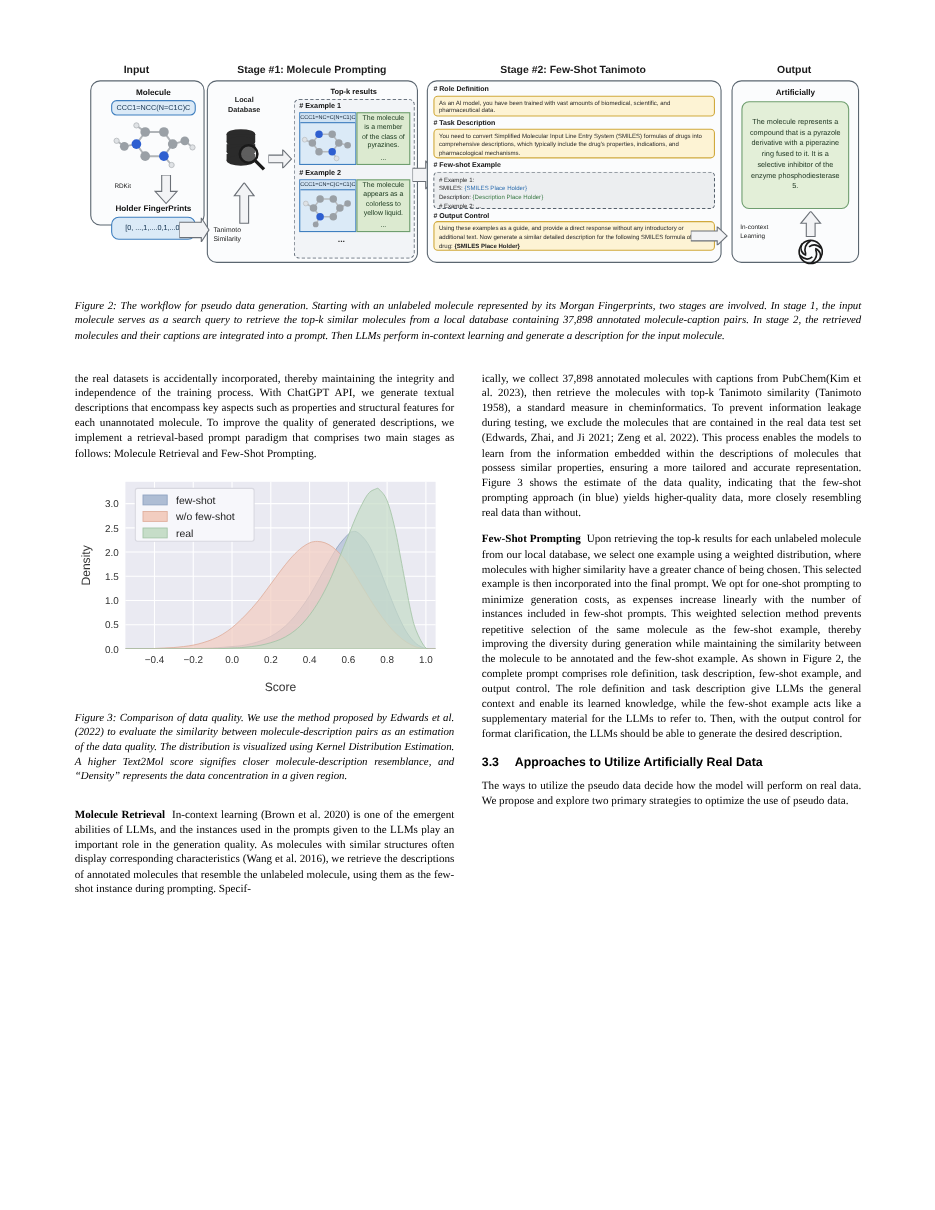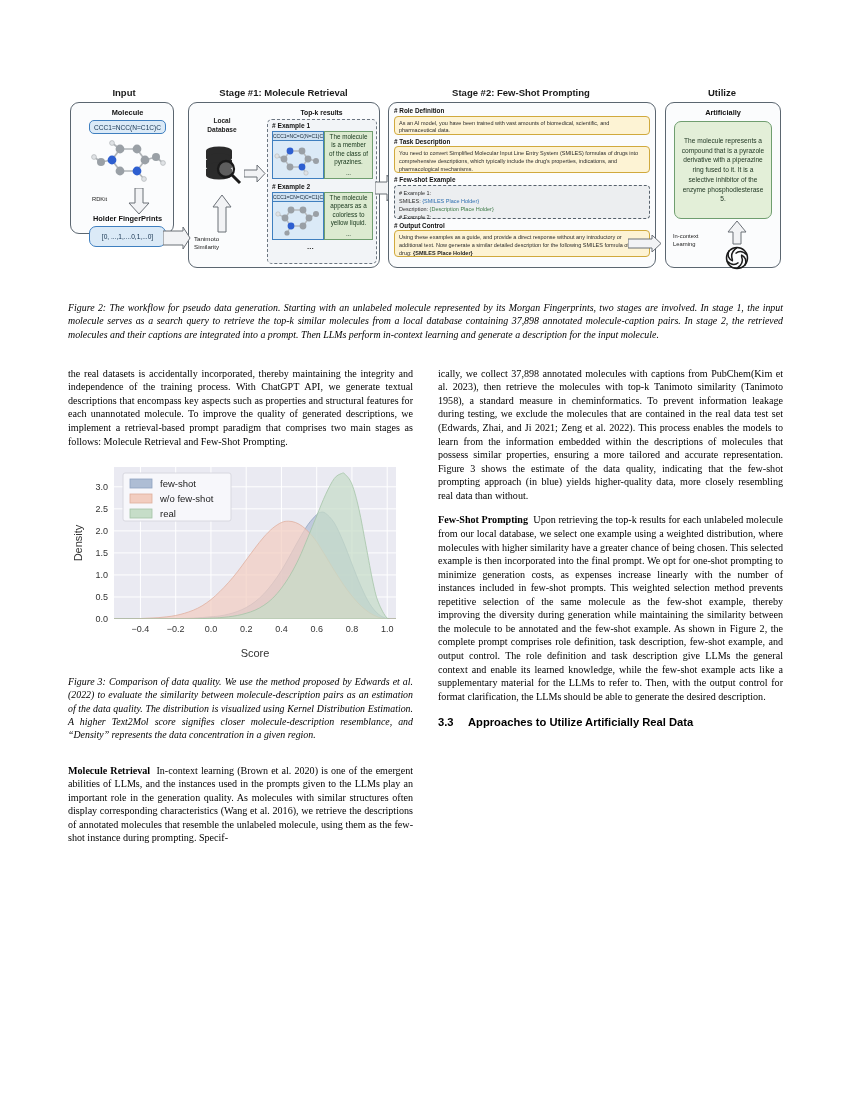--- a/index.html
+++ b/index.html
@@ -5,21 +5,21 @@
 <style>
   html,body{margin:0;padding:0;background:#7a7a7a;}
   body{font-family:"Liberation Serif", serif;}
   .page{
     position:relative;width:850px;height:1100px;background:#ffffff;
     margin:0 auto;overflow:hidden;
   }
   .content{position:absolute;left:68px;top:58px;width:715px;}
 
   
-  .fig2{position:relative;width:715px;height:192px;margin-top:29px;}
+  .fig2{position:relative;width:715px;height:192px;}
   .fig2 .colhead{
     position:absolute;font-family:"Liberation Sans",sans-serif;
     font-weight:bold;font-size:9.5px;color:#1a1a1a;text-align:center;
   }
   .panel{
     position:absolute;border:1.1px solid #5b6670;border-radius:9px;
     background:#fbfcfd;box-sizing:border-box;
   }
   .sub-label{
     font-family:"Liberation Sans",sans-serif;font-weight:bold;
@@ -101,25 +101,25 @@
 </style>
 </head>
 <body>
 
 <div class="page">
  <div class="content">
 
   <div class="fig2">
 
     <div class="colhead" style="left:0px;top:0px;width:112px;">Input</div>
-    <div class="colhead" style="left:118px;top:0px;width:195px;">Stage #1: Molecule Retrieval</div>
-    <div class="colhead" style="left:318px;top:0px;width:270px;">Stage #2: Few-Shot Prompting</div>
-    <div class="colhead" style="left:593px;top:0px;width:122px;">Utilize</div>
-
-    <div class="panel" style="left:2px;top:15px;width:104px;height:132px;padding-left:11px;">
+    <div class="colhead" style="left:118px;top:0px;width:195px;">Stage #1: Molecule Prompting</div>
+    <div class="colhead" style="left:318px;top:0px;width:270px;">Stage #2: Few-Shot Tanimoto</div>
+    <div class="colhead" style="left:593px;top:0px;width:122px;">Output</div>
+
+    <div class="panel" style="left:14px;top:15px;width:104px;height:132px;padding-left:11px;">
       <div class="sub-label" style="margin-top:5px;">Molecule</div>
       <div class="smiles-box" style="margin:3px 7px 0 7px;padding:2.5px 0;">CCC1=NCC(N=C1C)C</div>
 
       <svg width="104" height="52" style="display:block;margin-top:1px;">
         <g stroke="#b0b4b8" stroke-width="1.7" fill="none">
           <path d="M38 14 L30 25 L38 36 L55 36 L63 25 L55 14 Z"></path>
           <path d="M38 14 L30 8"></path>
               <path d="M63 25 L74 22"></path>
           <path d="M55 36 L62 44"></path>
               <path d="M30 25 L19 27"></path>
@@ -373,16 +373,17 @@
       <p class="body" style="margin-top:22px;"><span class="runin">Molecule Retrieval</span>&nbsp;&nbsp;<span>In-context learning (Brown et al. 2020) is one of the emergent abilities of LLMs, and the instances used in the prompts given to the LLMs play an important role in the generation quality. As molecules with similar structures often display corresponding characteristics (Wang et al. 2016), we retrieve the descriptions of annotated molecules that resemble the unlabeled molecule, using them as the few-shot instance during prompting. Specif-</span></p>
     </div>
 
     <div class="col">
       <p class="body">ically, we collect 37,898 annotated molecules with captions from PubChem(Kim et al. 2023), then retrieve the molecules with top-k Tanimoto similarity (Tanimoto 1958), a standard measure in cheminformatics. To prevent information leakage during testing, we exclude the molecules that are contained in the real data test set (Edwards, Zhai, and Ji 2021; Zeng et al. 2022). This process enables the models to learn from the information embedded within the descriptions of molecules that possess similar properties, ensuring a more tailored and accurate representation. Figure 3 shows the estimate of the data quality, indicating that the few-shot prompting approach (in blue) yields higher-quality data, more closely resembling real data than without.</p>
 
       <p class="body" style="margin-top:11px;"><span class="runin">Few-Shot Prompting</span>&nbsp;&nbsp;<span>Upon retrieving the top-k results for each unlabeled molecule from our local database, we select one example using a weighted distribution, where molecules with higher similarity have a greater chance of being chosen. This selected example is then incorporated into the final prompt. We opt for one-shot prompting to minimize generation costs, as expenses increase linearly with the number of instances included in few-shot prompts. This weighted selection method prevents repetitive selection of the same molecule as the few-shot example, thereby improving the diversity during generation while maintaining the similarity between the molecule to be annotated and the few-shot example. As shown in Figure 2, the complete prompt comprises role definition, task description, few-shot example, and output control. The role definition and task description give LLMs the general context and enable its learned knowledge, while the few-shot example acts like a supplementary material for the LLMs to refer to. Then, with the output control for format clarification, the LLMs should be able to generate the desired description.</span></p>
 
       <h3 class="sec"><span class="num">3.3</span><span>Approaches to Utilize Artificially Real Data</span></h3>
 
+      <p class="body">The ways to utilize the pseudo data decide how the model will perform on real data. We propose and explore two primary strategies to optimize the use of pseudo data.</p>
     </div>
   </div>
  </div>
 </div>
 
 </body></html>

